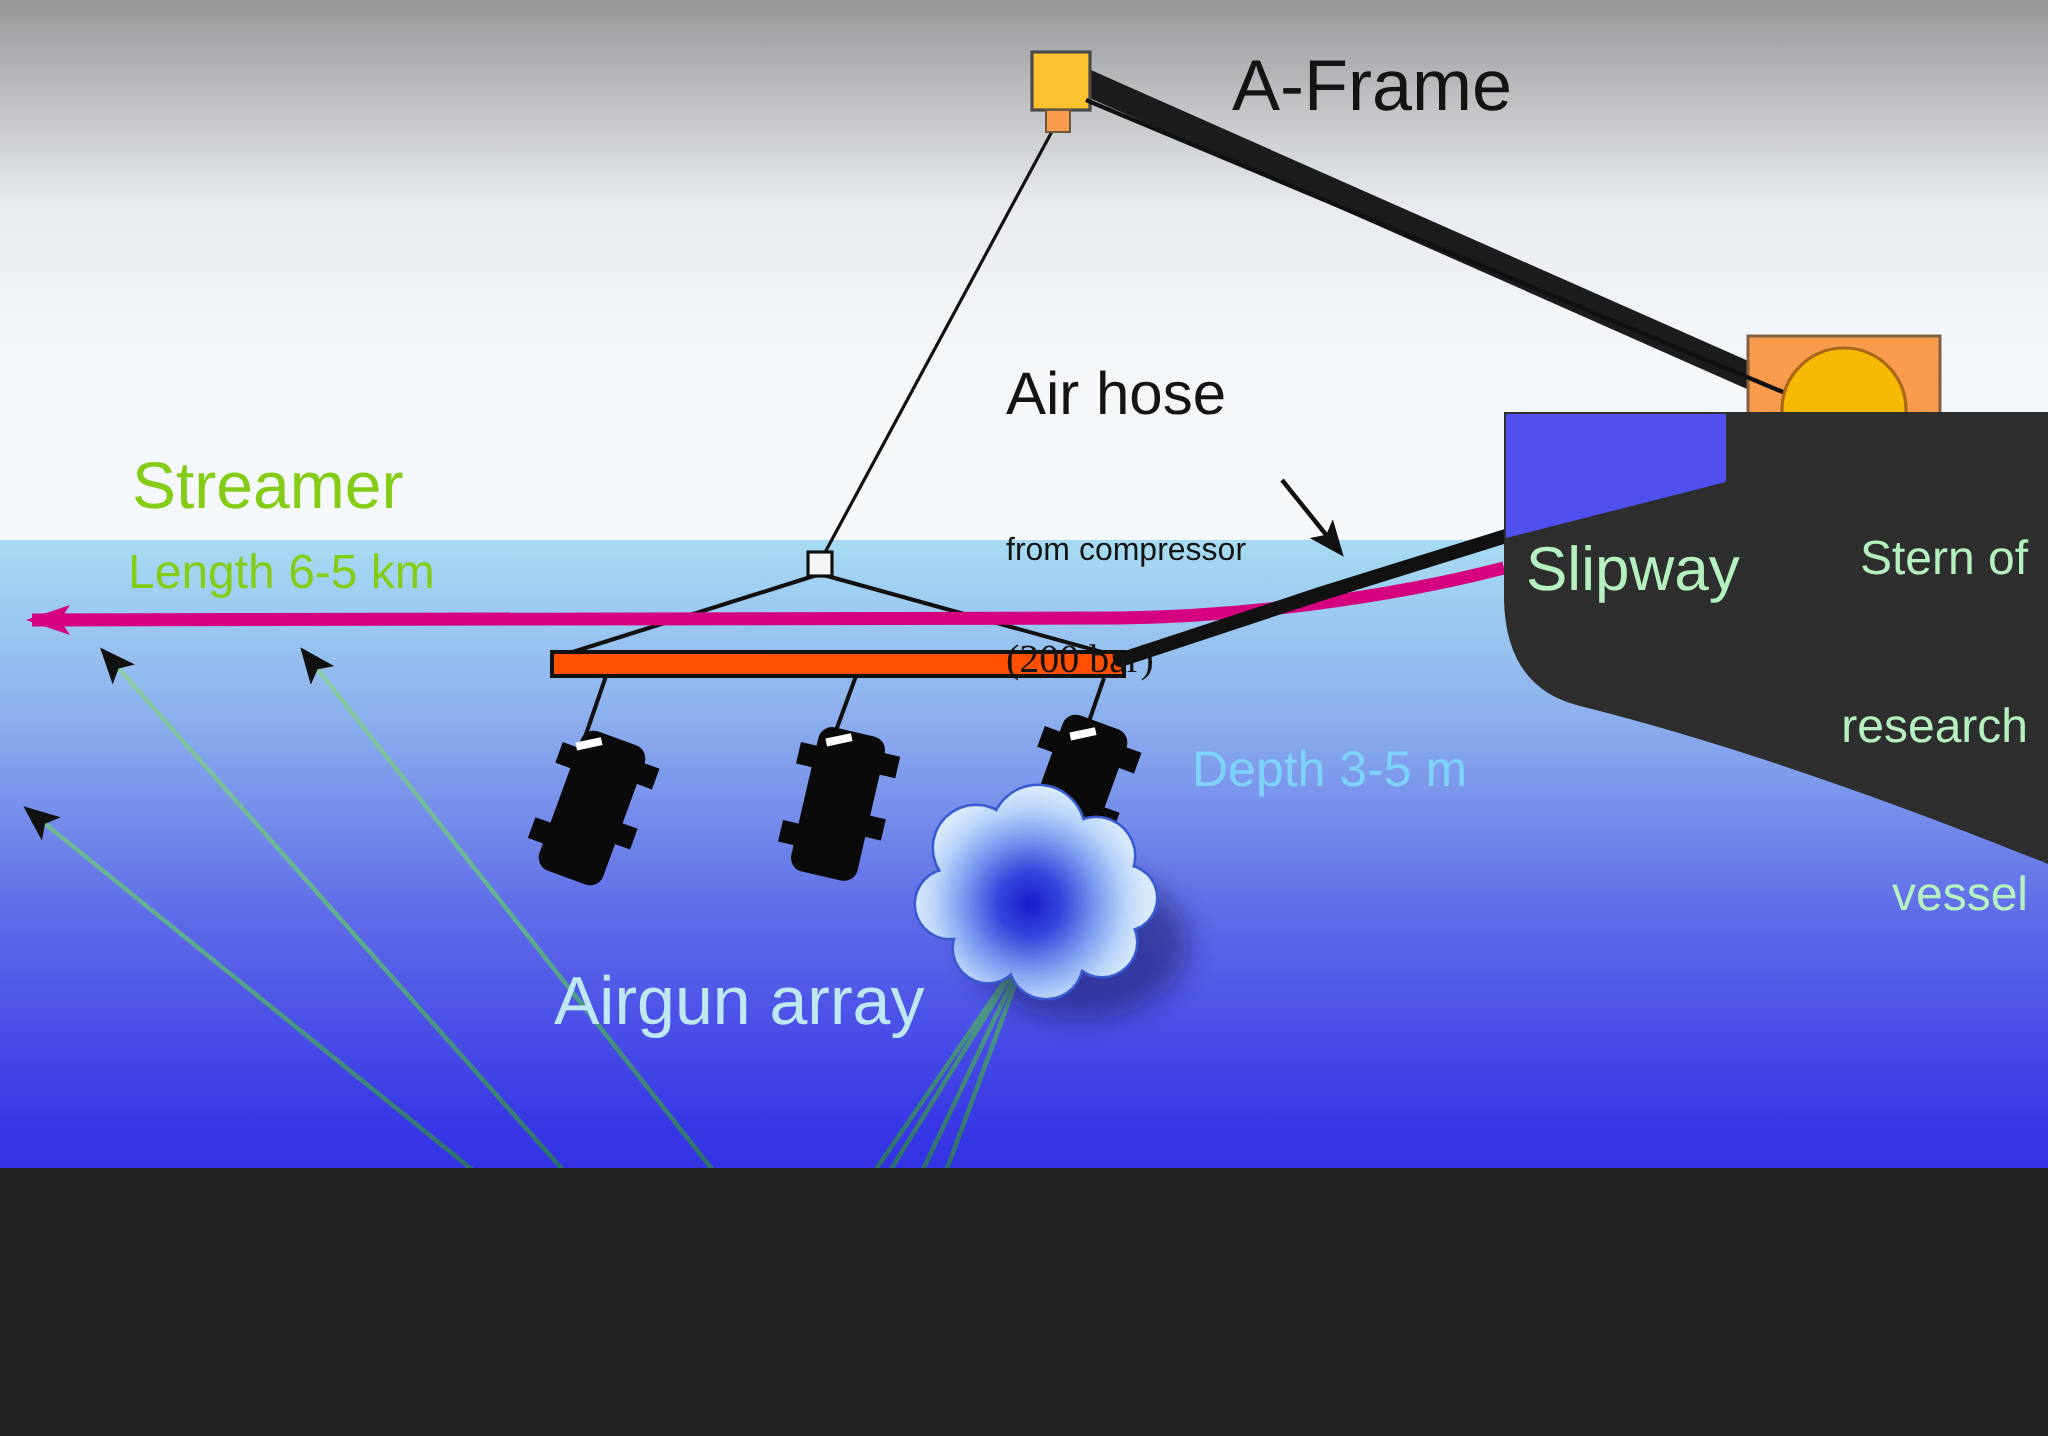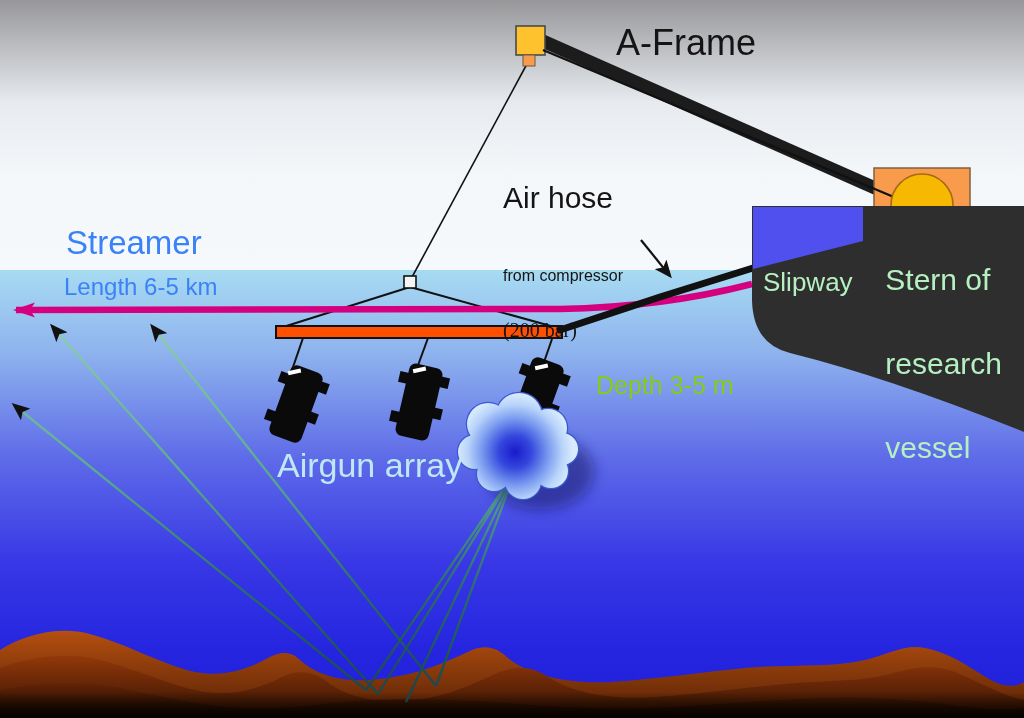--- a/index.html
+++ b/index.html
@@ -1,35 +1,35 @@
 <!DOCTYPE html>
 <html><head>
 <meta charset="utf-8">
 <style>
   html,body{margin:0;padding:0;background:#222;}
   #stage{
-    position:relative;width:1024px;height:718px;overflow:hidden;
+    position:relative;width:1024px;height:584px;overflow:hidden;
     font-family:"Liberation Sans", sans-serif;
   }
   #stage svg{position:absolute;left:0;top:0;}
   .lbl{position:absolute;white-space:pre;line-height:1.05;}
   .black{color:#141414;}
-  .magenta{color:#3b82f6;}
+  .magenta{color:#84cc16;}
   .lgreen{color:#b5f0c0;}
-  .pblue{color:#bfe8f5;}
-  .dblue{color:#84cc16;}
+  .pblue{color:#bfe8f5;margin-top:36px;}
+  .dblue{color:#7dd3fc;}
   #lbl-aframe{left:616px;top:24px;font-size:36px;}
   #lbl-airhose{left:503px;top:148px;width:220px;text-align:left;}
   #lbl-airhose .t1{font-size:30px;}
   #lbl-airhose .t2{font-size:16px;margin-top:21px;}
   #lbl-airhose .t3{font-size:20px;margin-top:2px;font-family:Liberation Serif, serif;}
   #lbl-streamer{left:66px;top:226px;font-size:33px;}
   #lbl-length{left:64px;top:274px;font-size:24px;}
-  #lbl-slipway{left:763px;top:269px;font-size:26px;}
-  #lbl-stern{right:22px;top:210px;font-size:30px;text-align:left;line-height:28px;}
+  #lbl-slipway{left:763px;top:269px;font-size:31px;}
+  #lbl-stern{right:10px;top:210px;font-size:24px;text-align:right;line-height:28px;}
   #lbl-depth{left:596px;top:372px;font-size:25px;}
   #lbl-airgun{left:277px;top:448px;font-size:34px;}
 </style>
 </head>
 <body>
 
 <div id="stage">
 
 <svg width="1024" height="718" viewBox="0 0 1024 718">
   <defs>

